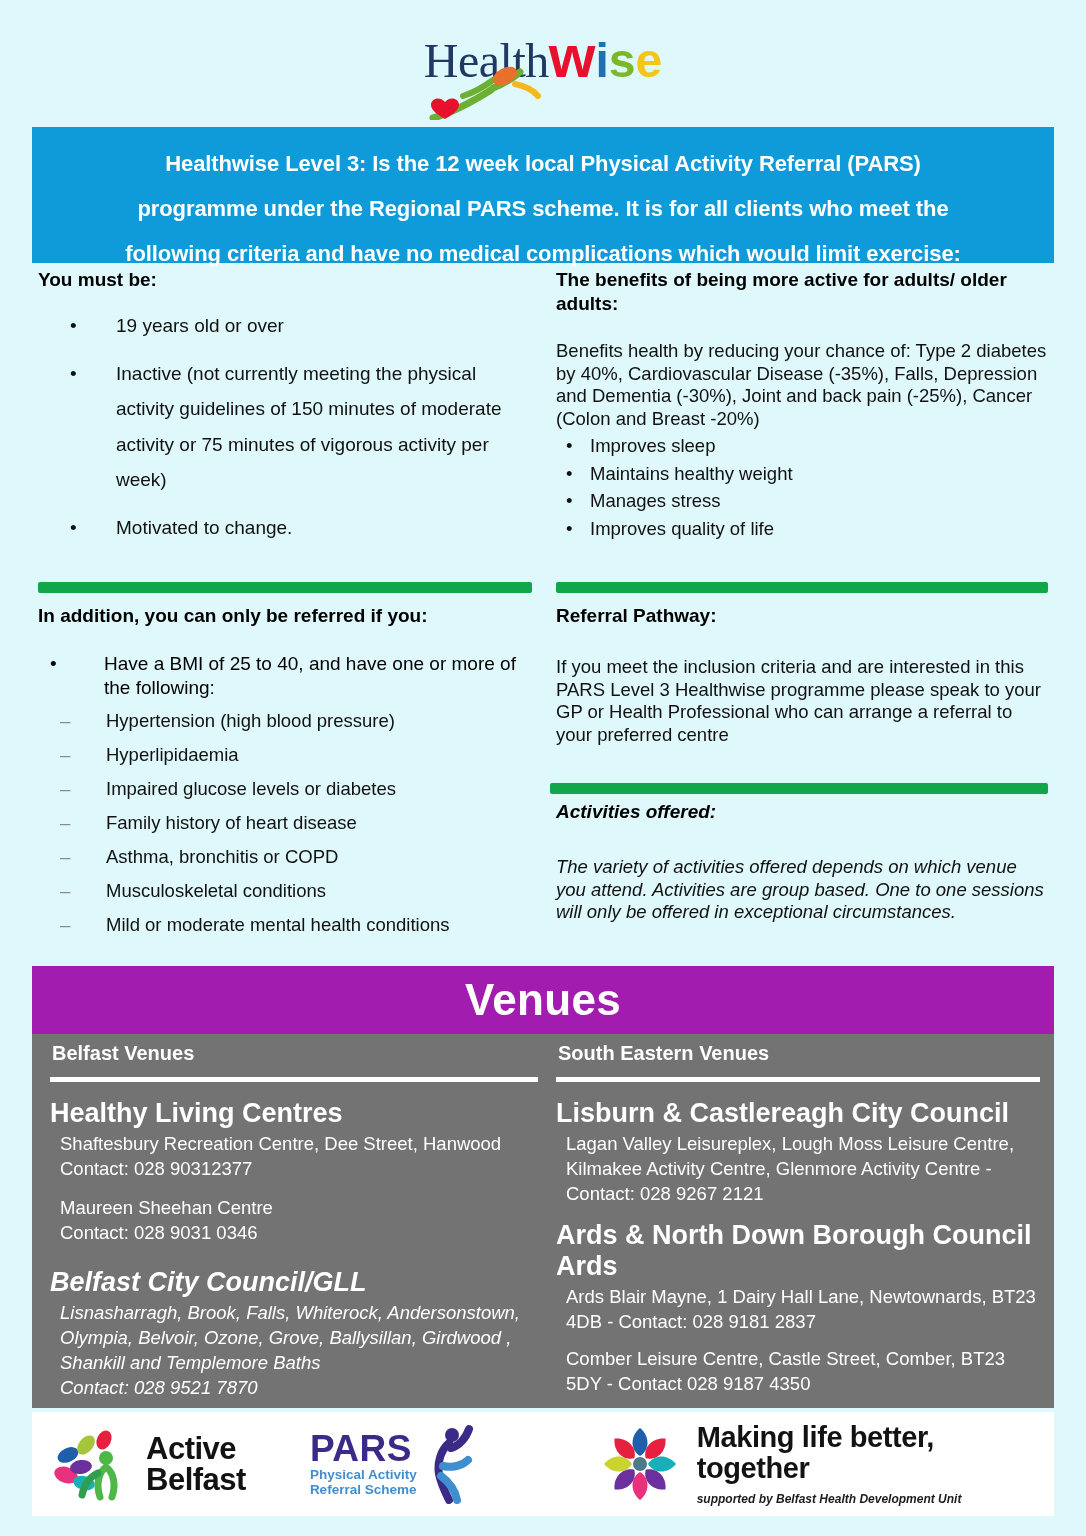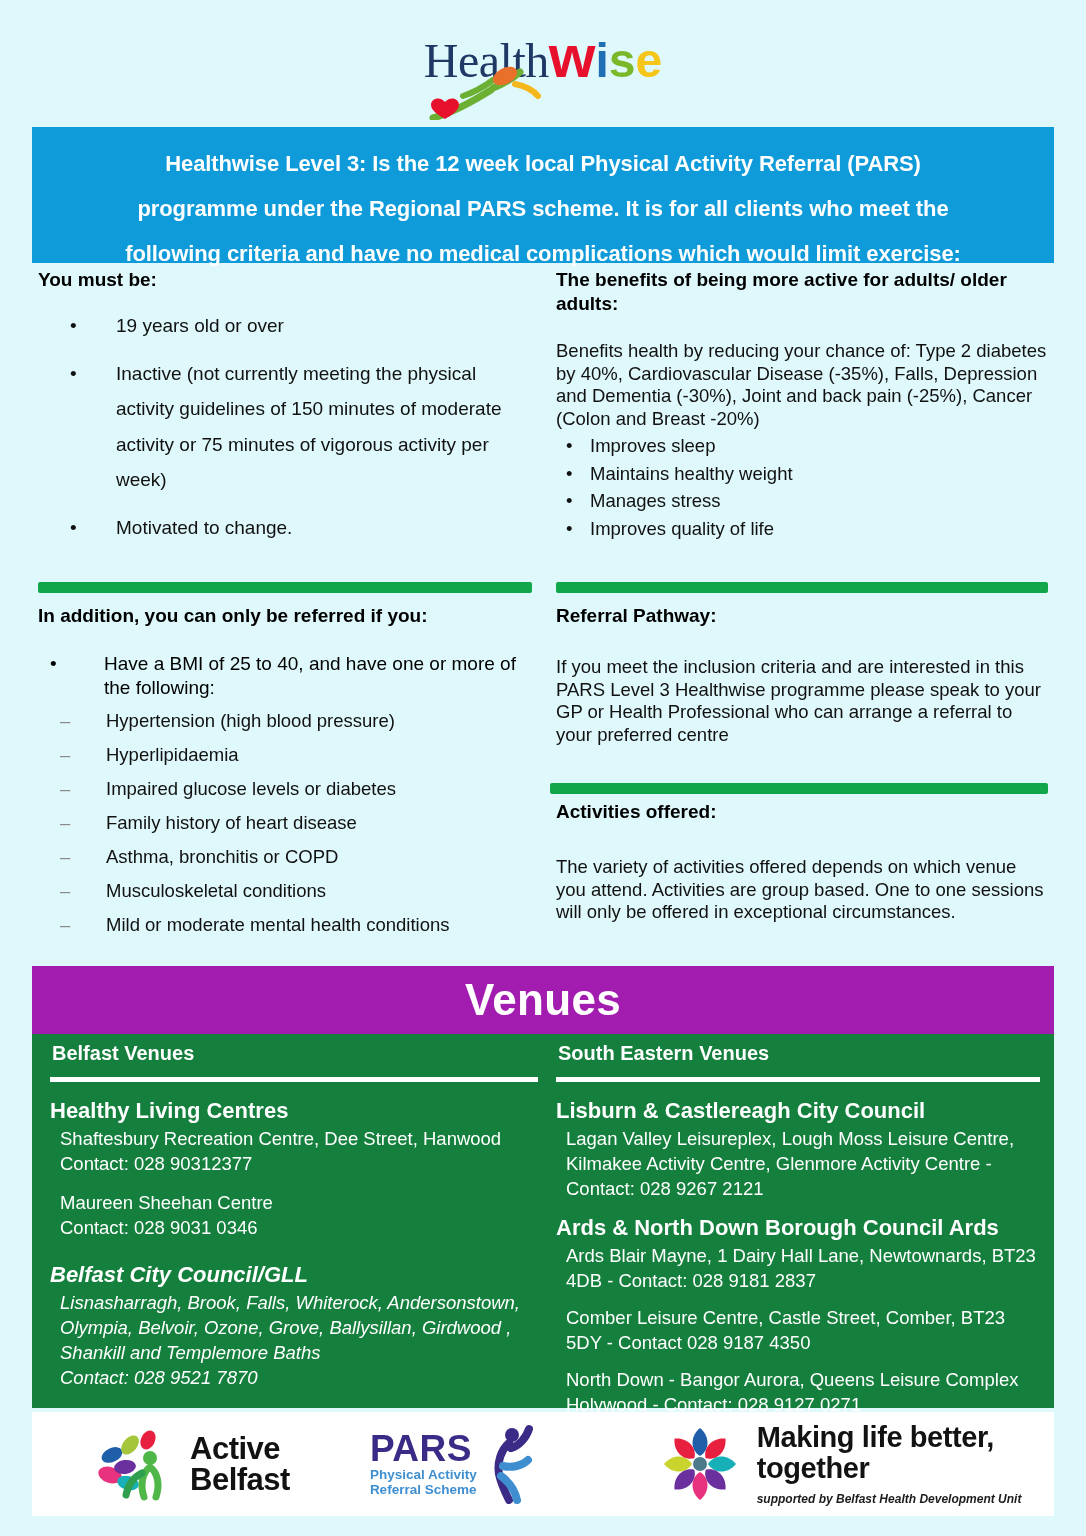--- a/index.html
+++ b/index.html
@@ -85,39 +85,39 @@
   
   .venues-banner {
     position: absolute; left: 32px; top: 966px; width: 1022px; height: 68px;
     background: #a21caf; color: #fff; text-align: center;
   }
   .venues-banner span {
     font-size: 44px; font-weight: bold; line-height: 68px; letter-spacing: .3px;
   }
   .venues-panel {
     position: absolute; left: 32px; top: 1034px; width: 1022px; height: 374px;
-    background: #15803d; color: #fff;
+    background: #737373; color: #fff;
   }
   .vcol-l { position: absolute; left: 10px; top: 8px; width: 500px; }
   .vcol-r { position: absolute; left: 516px; top: 8px; width: 496px; }
   .v-region { font-size: 20px; font-weight: bold; padding-left: 10px; }
   .v-rule { height: 5px; background: #fff; margin: 12px 4px 16px 8px; }
-  .v-org { font-size: 22px; font-weight: bold; padding-left: 8px; margin-bottom: 2px; }
+  .v-org { font-size: 27px; font-weight: bold; padding-left: 8px; margin-bottom: 2px; }
   .v-line { font-size: 18.5px; line-height: 25px; padding-left: 18px; }
   .v-block { margin-bottom: 14px; }
 
   
   .footer {
     position: absolute; left: 32px; top: 1412px; width: 1022px; height: 104px;
-    background: #fff; display: flex; align-items: center; padding-left: 44px;
+    background: #fff; display: flex; align-items: center;
   }
   .f-logo { display: flex; align-items: center; height: 100%; }
   .fl-active { margin-left: 22px; }
   .ab-text { font-size: 31px; font-weight: bold; line-height: 31px; color: #121212; letter-spacing: -.5px; }
-  .fl-pars { margin-left: 80px; display: flex; align-items: center; justify-content: center; }
+  .fl-pars { margin-left: 64px; display: flex; align-items: center; justify-content: center; }
   .pars-word { font-size: 37px; font-weight: bold; color: #3b2b87; letter-spacing: .5px; line-height: 36px; }
   .pars-sub { font-size: 13.5px; font-weight: bold; color: #3f8fd0; line-height: 15px; }
   .fl-mlb { margin-left: 124px; display: flex; align-items: center; }
   .mlb-text { font-size: 29px; font-weight: bold; line-height: 31px; color: #121212; letter-spacing: -.4px; }
   .mlb-sub { font-size: 12px; font-weight: bold; font-style: italic; color: #1c1c1c; margin-top: 8px; }
 </style>
 </head>
 <body>
 
 <div class="page">
@@ -183,21 +183,21 @@
     </div>
   </div>
 
   <div class="col-right" style="top:604px;">
     <h2 class="sec">Referral Pathway:</h2>
     <p class="body-txt" style="margin-top:28px;">If you meet the inclusion criteria and are interested in this PARS Level 3 Healthwise programme please speak to your GP or Health Professional who can arrange a referral to your preferred centre</p>
   </div>
 
   <div class="green-bar" style="left:550px; top:783px; width:498px;"></div>
 
-  <div class="col-right" style="top:800px;">
+  <div class="col-right" style="top:800px;font-style:italic;">
     <h2 class="sec">Activities offered:</h2>
     <p class="body-txt" style="margin-top:32px;">The variety of activities offered depends on which venue you attend. Activities are group based. One to one sessions will only be offered in exceptional circumstances.</p>
   </div>
 
   <div class="venues-banner">
     <span>Venues</span>
   </div>
 
   <div class="venues-panel">
 

